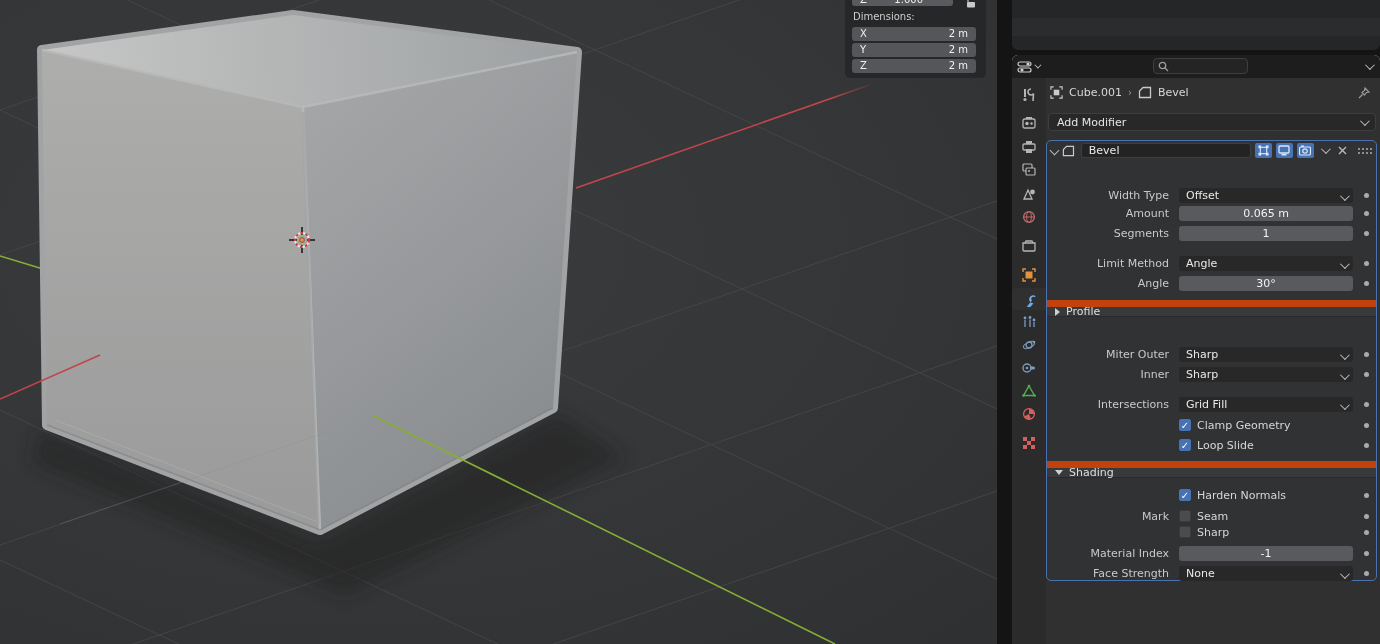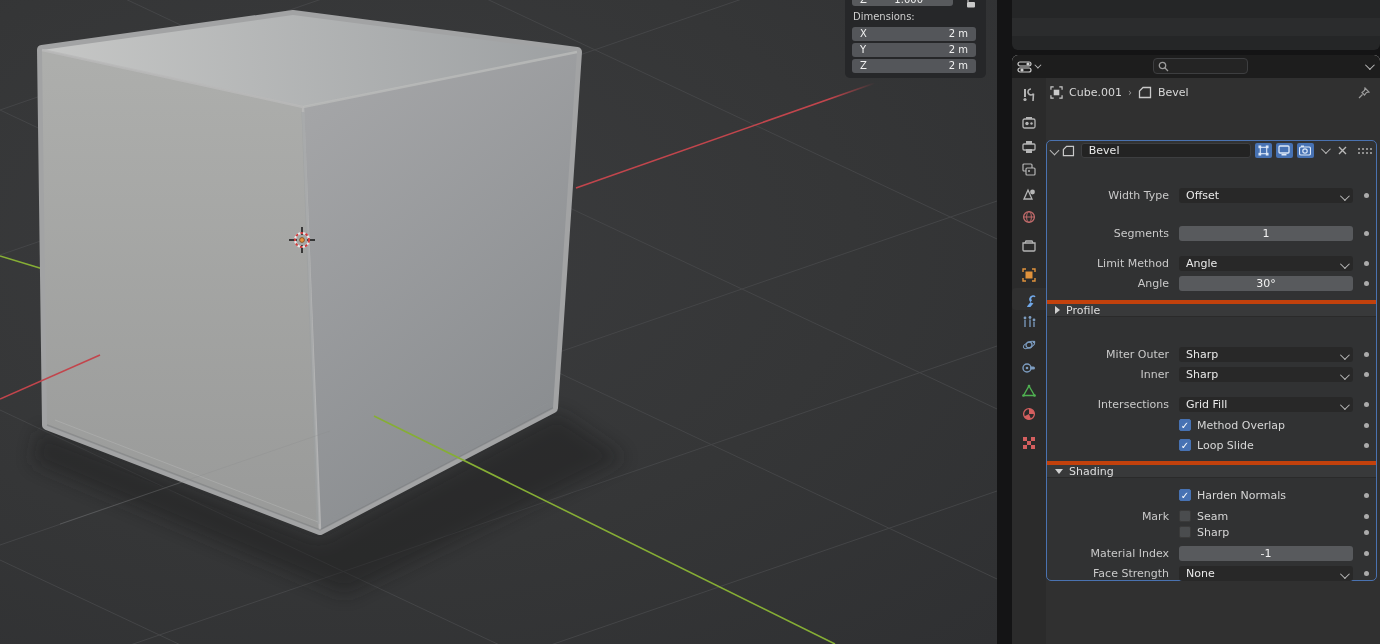--- a/index.html
+++ b/index.html
@@ -89,21 +89,21 @@
   .dd .cchev { position:absolute; right:6px; top:6px; }
   .kdot { position:absolute; right:7px; top:5px; width:5px; height:5px; border-radius:50%; background:#ababab; }
 
   .cb { position:absolute; left:132px; top:1px; width:12px; height:12px; border-radius:2px;
     background:#4a4c4e; border:1px solid #3a3a3a; color:transparent; font-size:10px;
     line-height:11px; text-align:center; }
   .cb.on { background:#4772b3; border-color:#4772b3; color:#fff; }
   .cblabel { position:absolute; left:150px; top:1px; color:#d6d6d6; }
 
   .band { position:absolute; left:0; width:329px; height:17px; background:#38393a;
-    border-top:4px solid #c2410c; border-bottom:1px solid #2a2a2a; color:#dedede; font-size:11px;
+    border-top:7px solid #c2410c; border-bottom:1px solid #2a2a2a; color:#dedede; font-size:11px;
     display:flex; align-items:center; gap:6px; padding-left:8px; }
 
   
   .cchev { width:7px; height:7px; border-right:1.5px solid #b9b9b9; border-bottom:1.5px solid #b9b9b9;
     transform:rotate(45deg) translateY(-2px); display:inline-block; }
   .tri { width:0; height:0; display:inline-block; }
   .tri.open { border-left:4px solid transparent; border-right:4px solid transparent; border-top:5px solid #cfcfcf; }
   .tri.closed { border-top:4px solid transparent; border-bottom:4px solid transparent; border-left:5px solid #cfcfcf; }
   .text { color:#d8d8d8; }
 </style>
@@ -358,20 +358,24 @@
               <path d="M5,1.5 H12.5 V11.5 H1.5 V5 Z" fill="none" stroke="#c9c9c9" stroke-width="1.3"></path>
             </svg>
           <span class="text">Bevel</span>
         </div>
         <span id="pin">
           <svg width="12" height="12" viewBox="0 0 12 12">
               <path d="M7,1 L11,5 L8.5,5.5 L6.5,8 L4,5.5 L6.5,3.5 Z M4.5,7.5 L1,11" fill="none" stroke="#9a9a9a" stroke-width="1.2"></path>
             </svg>
         </span>
 
+        <div id="addmod">
+          <span>Add Modifier</span>
+          <span class="cchev"></span>
+        </div>
 
         <div id="modpanel">
 
           <div class="mp-head">
             <span class="cchev" style="transform:rotate(45deg)"></span>
             <svg width="13" height="12" viewBox="0 0 14 13">
                 <path d="M5,1.5 H12.5 V11.5 H1.5 V5 Z" fill="none" stroke="#c9c9c9" stroke-width="1.3"></path>
               </svg>
             <span class="mp-name">Bevel</span>
             <span class="mtog">
@@ -406,20 +410,25 @@
             </span>
             <span class="grip"></span>
           </div>
 
 
           <div class="prow" style="top:47px">
             <span class="plabel">Width Type</span>
             <div class="fld dd"><span>Offset</span><span class="cchev"></span></div>
             <span class="kdot"></span>
           </div>
+          <div class="prow" style="top:65px">
+            <span class="plabel">Amount</span>
+            <div class="fld nf"><span>0.065 m</span></div>
+            <span class="kdot"></span>
+          </div>
           <div class="prow" style="top:85px">
             <span class="plabel">Segments</span>
             <div class="fld nf"><span>1</span></div>
             <span class="kdot"></span>
           </div>
           <div class="prow" style="top:115px">
             <span class="plabel">Limit Method</span>
             <div class="fld dd"><span>Angle</span><span class="cchev"></span></div>
             <span class="kdot"></span>
           </div>
@@ -444,21 +453,21 @@
             <div class="fld dd"><span>Sharp</span><span class="cchev"></span></div>
             <span class="kdot"></span>
           </div>
           <div class="prow" style="top:256px">
             <span class="plabel">Intersections</span>
             <div class="fld dd"><span>Grid Fill</span><span class="cchev"></span></div>
             <span class="kdot"></span>
           </div>
           <div class="prow" style="top:277px">
             <span class="cb on">✓</span>
-            <span class="cblabel">Method Overlap</span>
+            <span class="cblabel">Clamp Geometry</span>
             <span class="kdot"></span>
           </div>
           <div class="prow" style="top:297px">
             <span class="cb on">✓</span>
             <span class="cblabel">Loop Slide</span>
             <span class="kdot"></span>
           </div>
 
           <div class="band" style="top:320px">
             <span class="tri open"></span>

